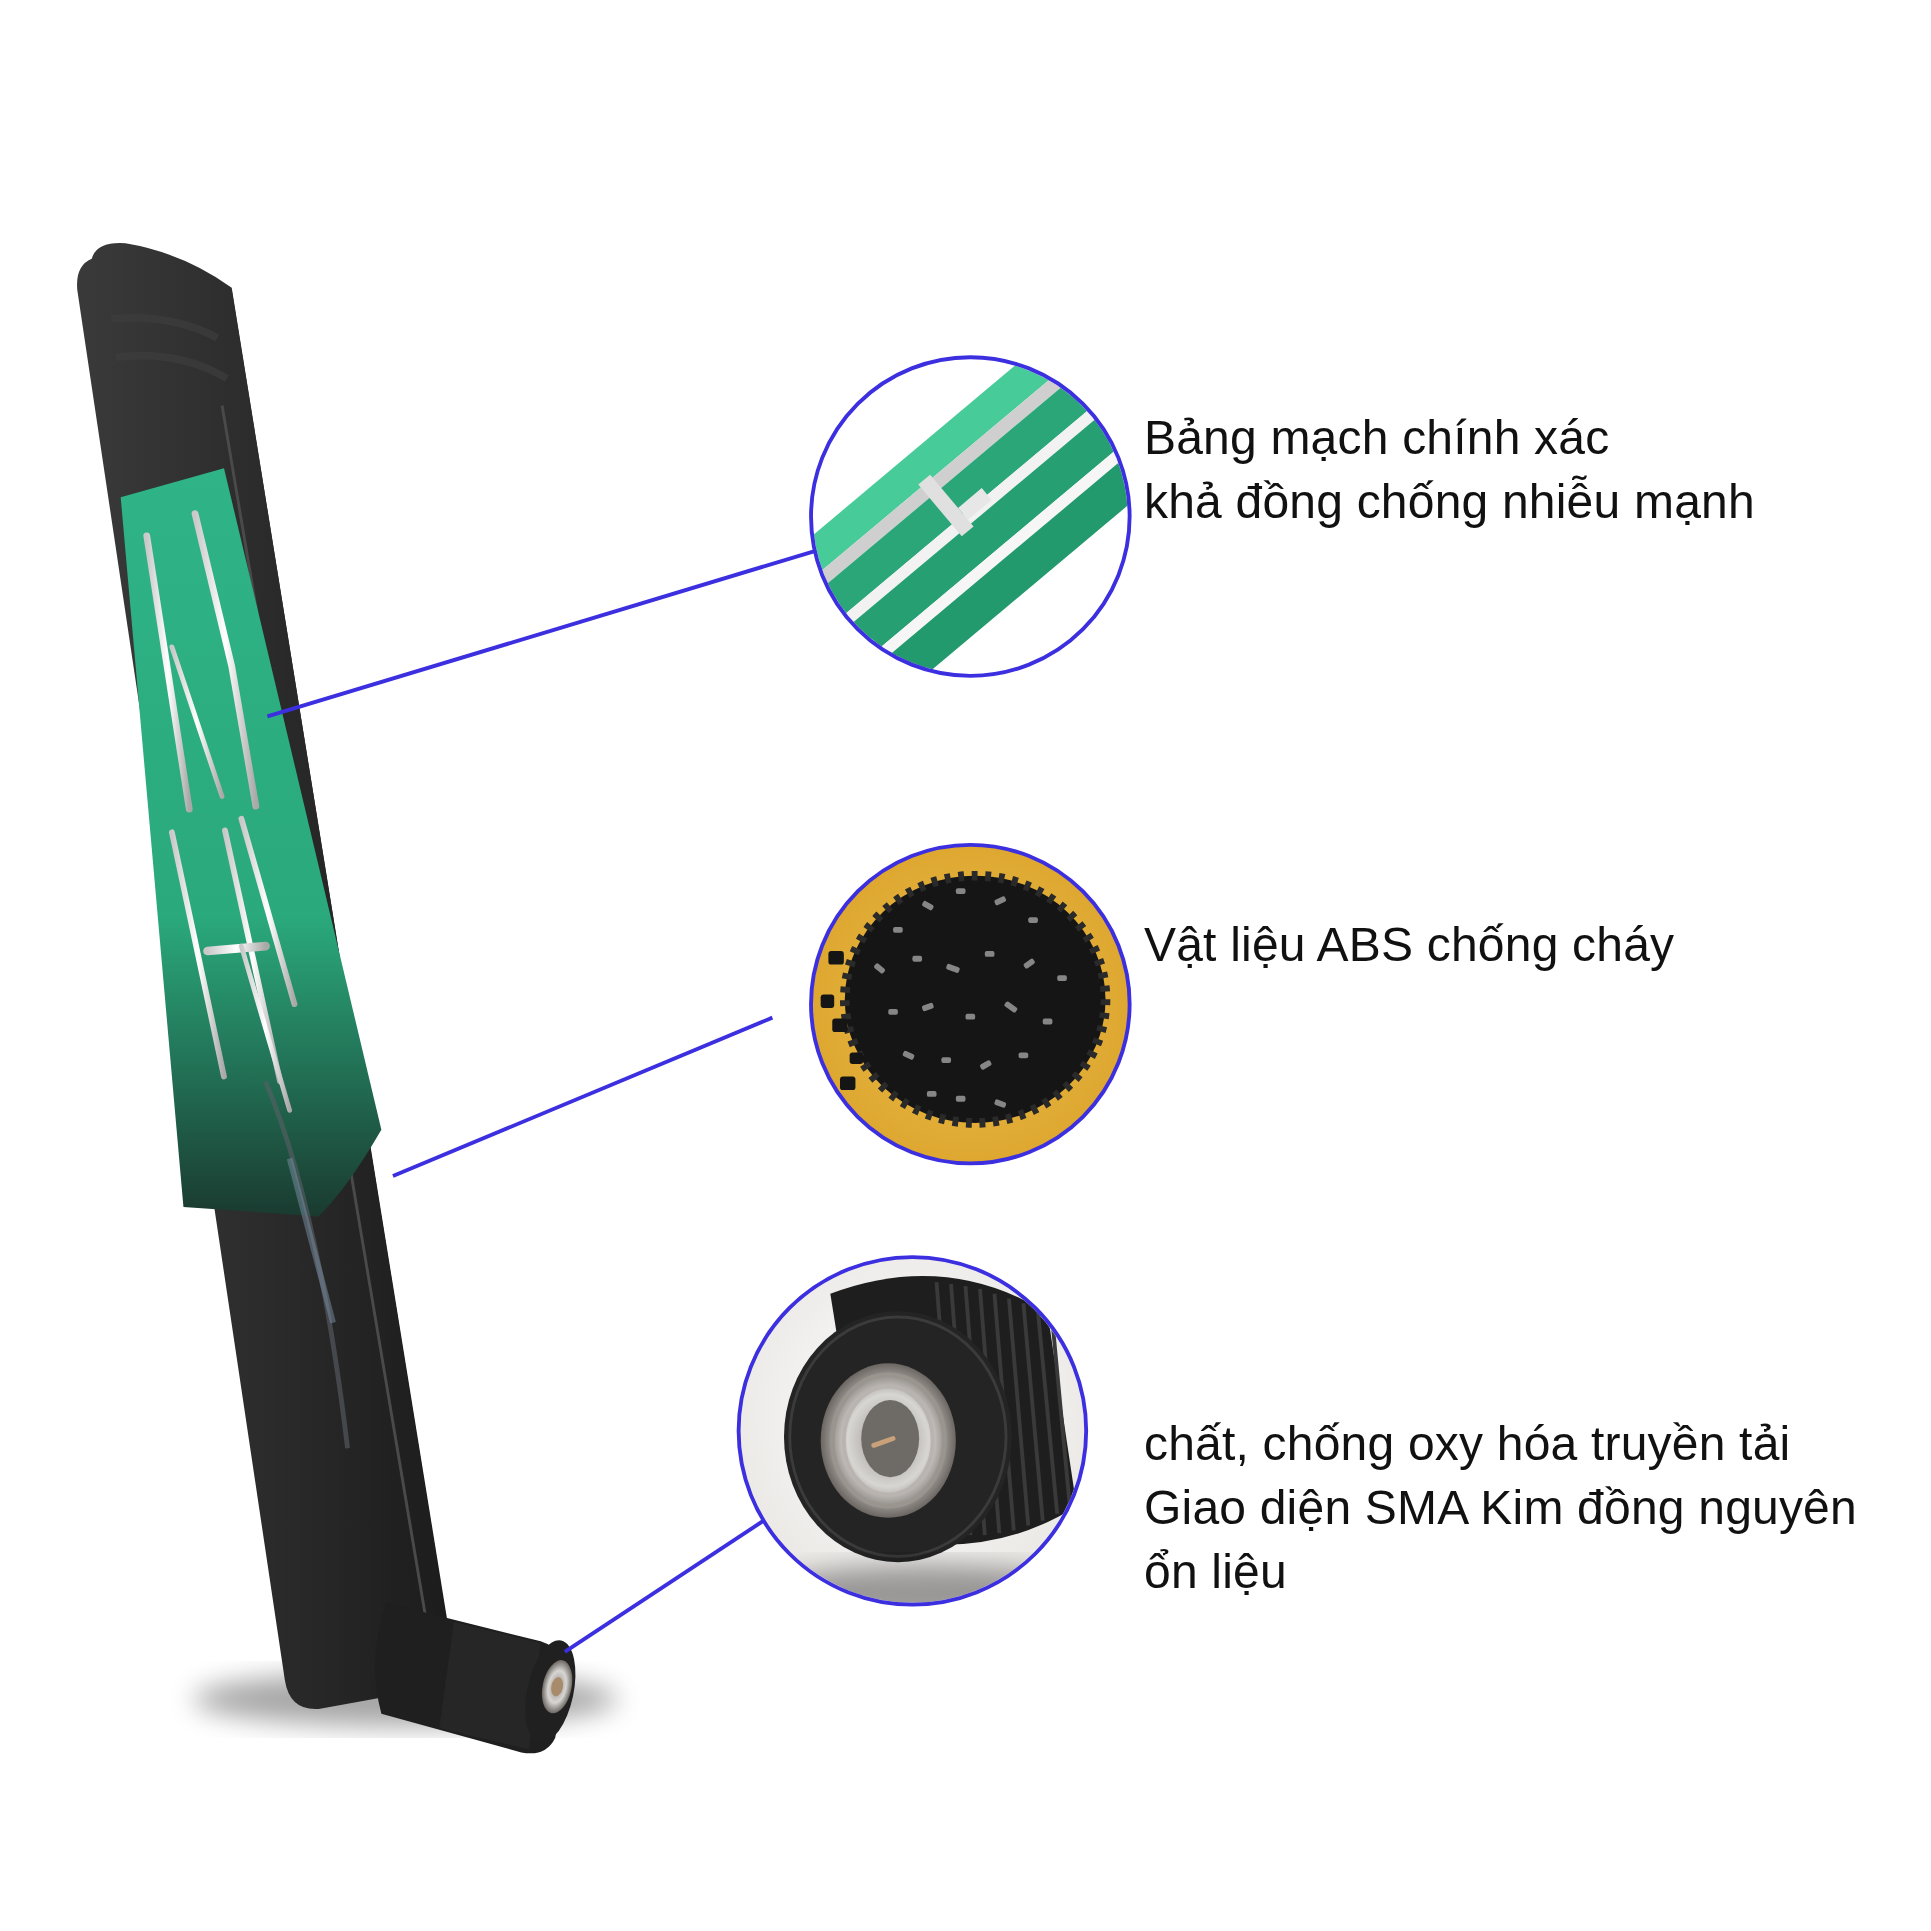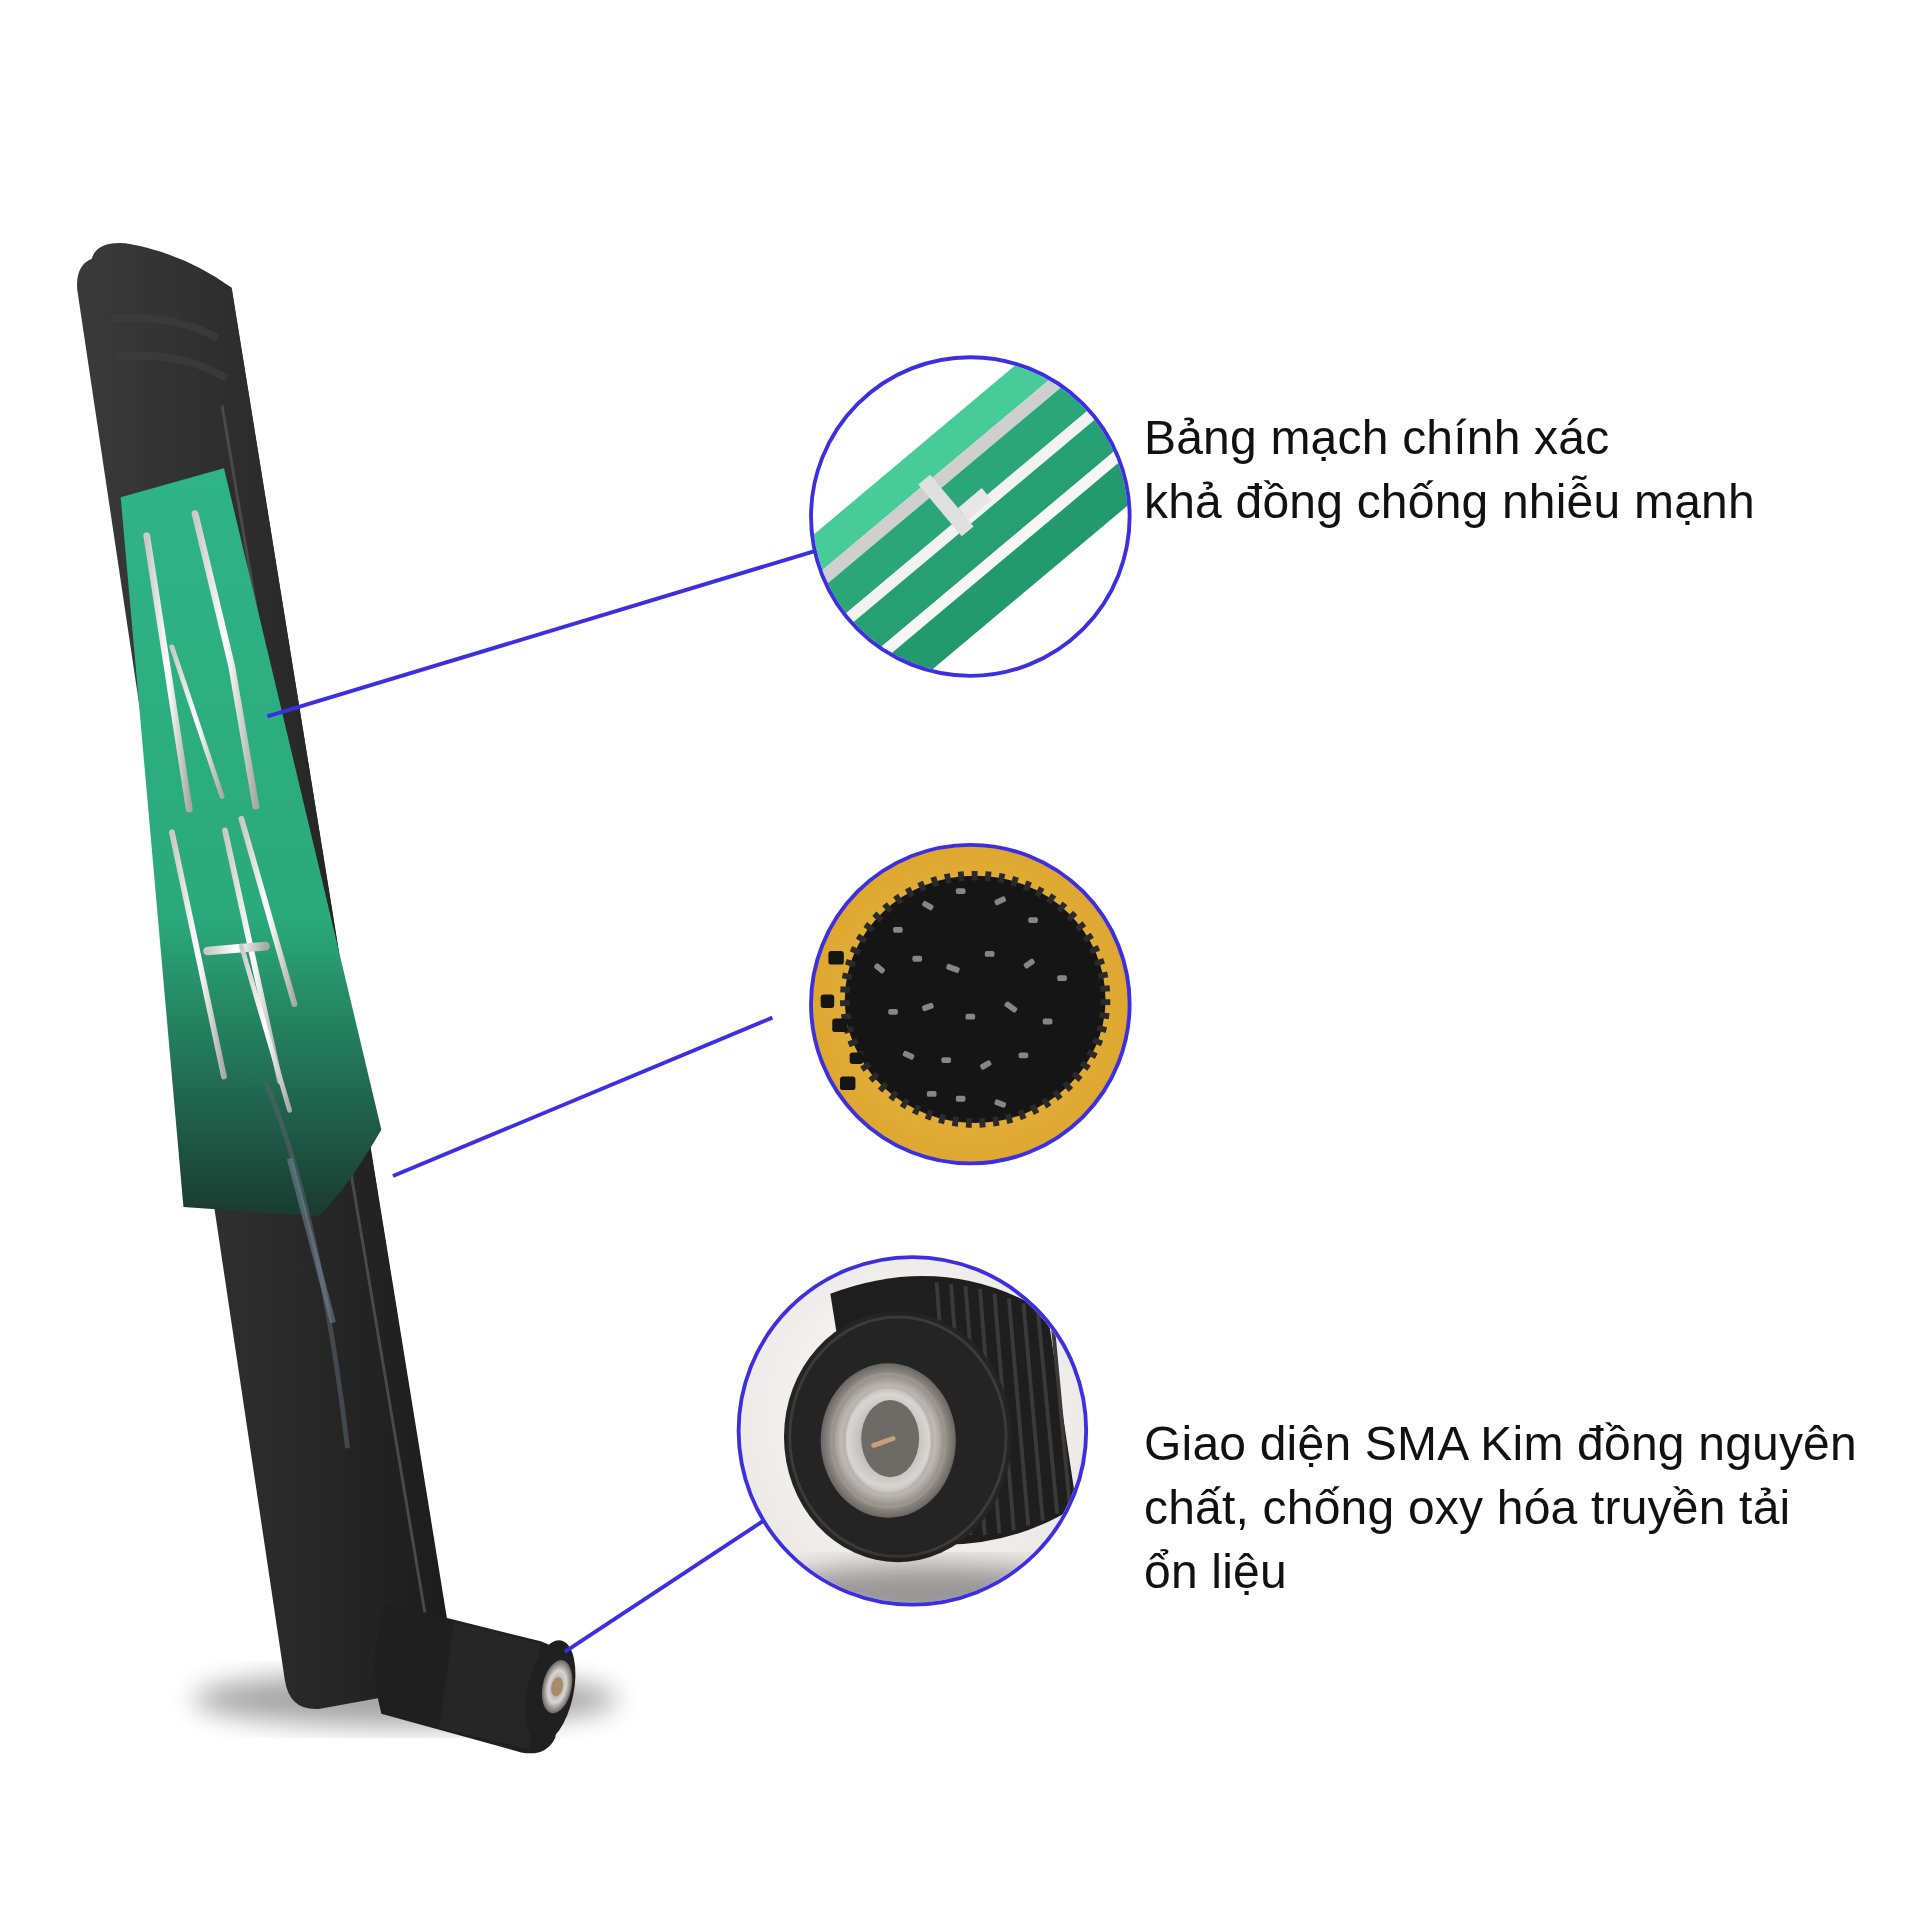--- a/index.html
+++ b/index.html
@@ -196,21 +196,24 @@
       </g>
       <circle cx="945" cy="1482" r="180" fill="none" stroke="#3b2fe0" stroke-width="4"></circle>
     </g>
   </svg>
 
   <div id="ft1" class="feature-text">
     <span>Bảng mạch chính xác</span>
     <span>khả đồng chống nhiễu mạnh</span>
   </div>
 
+  <div id="ft2" class="feature-text">
+    <span>Vật liệu ABS chống cháy</span>
+  </div>
 
   <div id="ft3" class="feature-text">
+    <span>chất, chống oxy hóa truyền tải</span>
     <span>Giao diện SMA Kim đồng nguyên</span>
-    <span>chất, chống oxy hóa truyền tải</span>
     <span>ổn liệu</span>
   </div>
 
 </div>
 
 
 </body></html>

